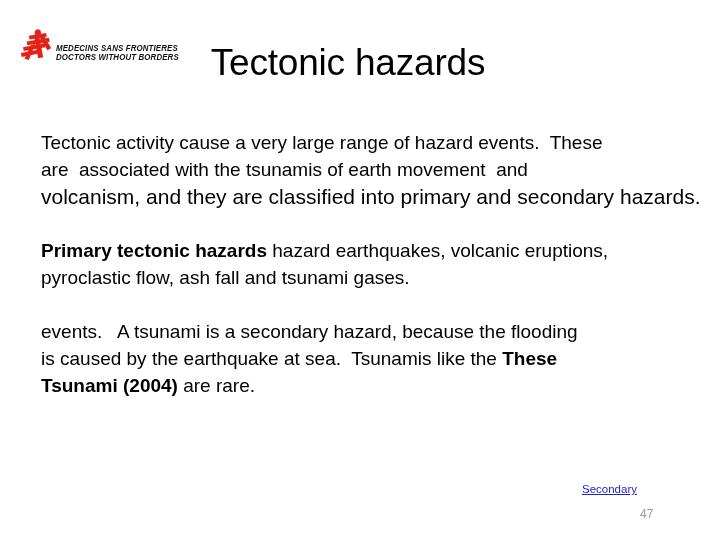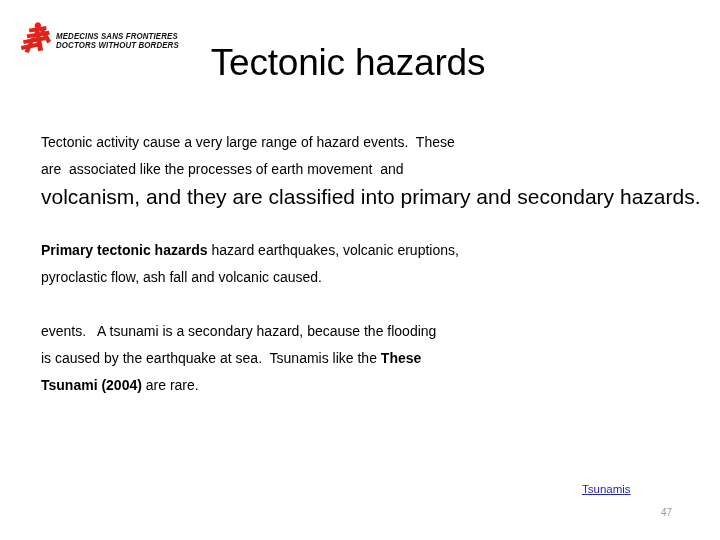--- a/index.html
+++ b/index.html
@@ -24,21 +24,21 @@
   }
 
   
   .logo {
     position: absolute;
     left: 18px;
     top: 19px;
     width: 150px;
     height: 44px;
     display: flex;
-    align-items: flex-start;
+    align-items: flex-end;
   }
   .logo-mark {
     width: 36px;
     height: 36px;
     flex: 0 0 36px;
     margin-top: 1px;
   }
   .logo-text {
     margin-left: 2px;
     margin-top: 14px;
@@ -78,21 +78,21 @@
     left: 41px;
     top: 129px;
     width: 650px;
     color: #000000;
   }
   .para {
     margin: 0;
   }
   .line {
     display: block;
-    font-size: 14px;
+    font-size: 19px;
     line-height: 27px;
     white-space: pre;
     color: #000000;
   }
   .line.small {
     font-size: 21px;
   }
   .spacer {
     display: block;
     height: 27px;
@@ -111,23 +111,23 @@
     position: absolute;
     left: 582px;
     top: 483px;
     font-size: 11.5px;
     color: #2222cc;
     text-decoration: underline;
     cursor: pointer;
   }
   .page-number {
     position: absolute;
-    left: 661px;
+    left: 640px;
     top: 507px;
-    font-size: 10px;
+    font-size: 12px;
     color: #9a9a9a;
   }
 </style>
 </head>
 <body>
 
 <div class="slide">
 
   <div class="logo">
     <svg class="logo-mark" viewBox="0 0 100 100" aria-hidden="true">
@@ -146,32 +146,32 @@
       <span class="logo-line">MEDECINS SANS FRONTIERES</span>
       <span class="logo-line">DOCTORS WITHOUT BORDERS</span>
     </div>
   </div>
 
   <div class="title">Tectonic hazards</div>
 
   <div class="body" id="body-content">
       <div class="para">
         <span class="line"><span>Tectonic activity cause a very large range of hazard events.  These</span></span>
-        <span class="line"><span>are  associated like the processes of earth movement  and</span></span>
+        <span class="line"><span>are  associated with the tsunamis of earth movement  and</span></span>
         <span class="line small"><span>volcanism, and they are classified into primary and secondary hazards.</span></span>
       </div>
       <span class="spacer"></span>
       <div class="para">
         <span class="line"><span class="hl">Primary tectonic hazards</span><span> hazard earthquakes, volcanic eruptions,</span></span>
-        <span class="line"><span>pyroclastic flow, ash fall and volcanic caused.</span></span>
+        <span class="line"><span>pyroclastic flow, ash fall and tsunami gases.</span></span>
       </div>
       <span class="spacer"></span>
       <div class="para">
         <span class="line"><span>events.   A tsunami is a secondary hazard, because the flooding</span></span>
         <span class="line"><span>is caused by the earthquake at sea.  Tsunamis like the </span><span class="bold">These</span></span>
         <span class="line"><span class="bold">Tsunami (2004)</span><span> are rare.</span></span>
       </div>
     </div>
 
-  <a class="contents-link" href="#">Tsunamis</a>
+  <a class="contents-link" href="#">Secondary</a>
   <div class="page-number">47</div>
 
 </div>
 
 </body></html>

